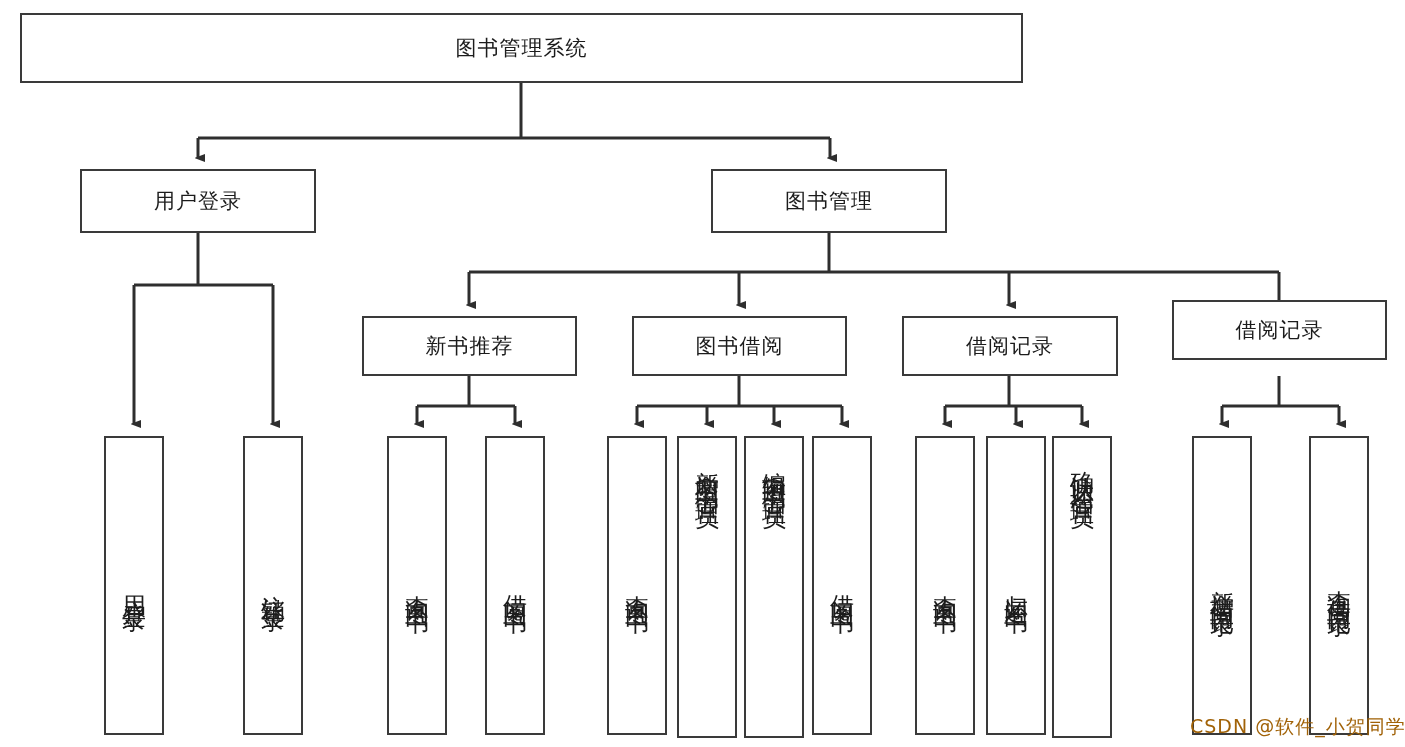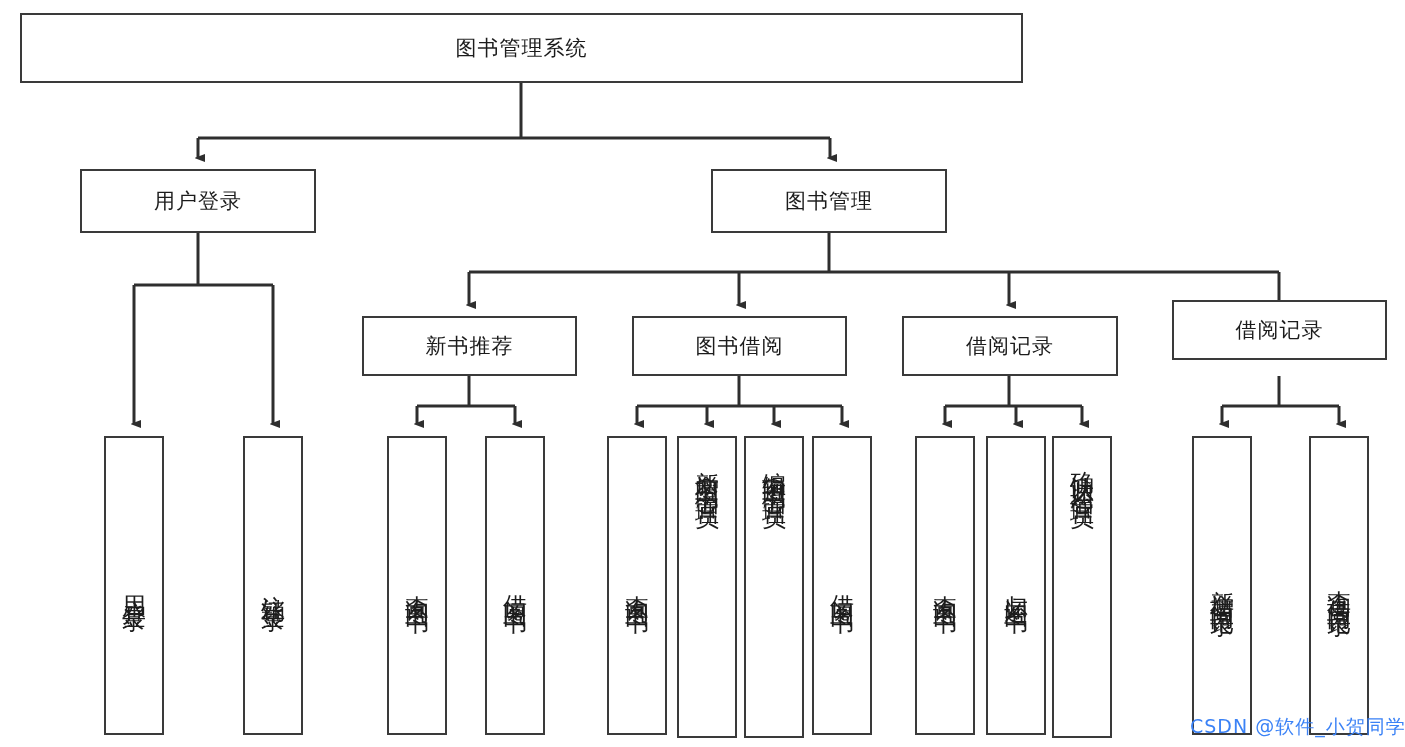--- a/index.html
+++ b/index.html
@@ -34,21 +34,21 @@
     writing-mode:vertical-rl;
     text-orientation:upright;
     font-size:24px;
     letter-spacing:5px;
     line-height:1;
     white-space:nowrap;
   }
   .node.vert.center{align-items:center;padding-top:0;}
   .watermark{
     position:absolute;
-    color:#3b82f6;
+    color:#a16207;
     font-size:19px;
     letter-spacing:1px;
     white-space:nowrap;
     pointer-events:none;
   }
 </style>
 </head>
 <body>
 
 <div id="diagram">

